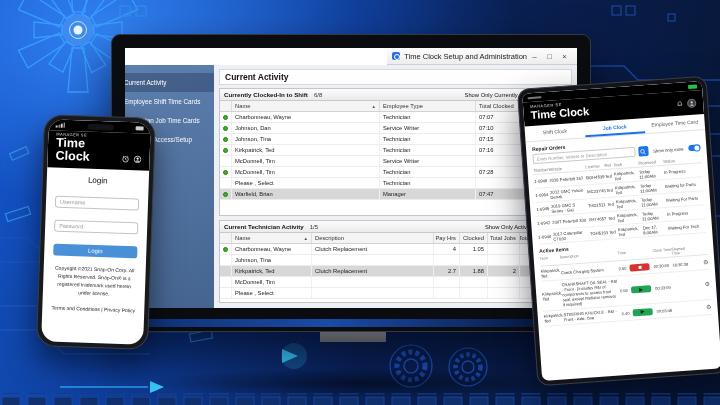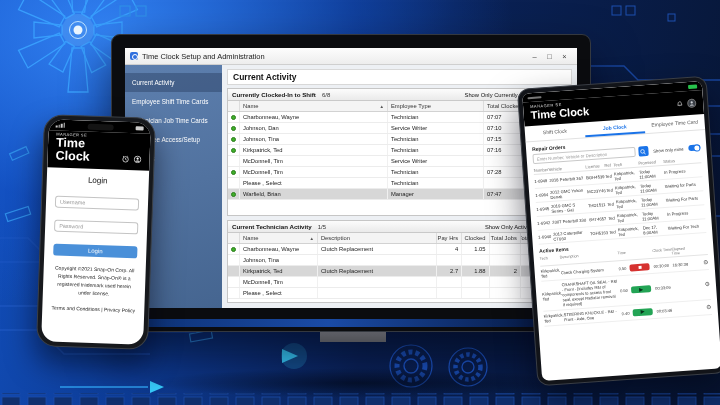--- a/index.html
+++ b/index.html
@@ -19,21 +19,21 @@
     box-shadow:0 22px 45px rgba(2,4,16,.6); }
   .monitor-strip { position:absolute; left:10px; right:10px; bottom:4px; height:8px;
     background:linear-gradient(90deg,#0c2f70,#1a4ba6 45%,#081d4a 90%); border-radius:2px; }
   .monitor-neck { position:absolute; left:320px; top:326px; width:66px; height:16px;
     background:linear-gradient(#dcdcdc,#8a8a8a); z-index:1; }
   .monitor-shadow { position:absolute; left:150px; top:368px; width:420px; height:30px;
     background:radial-gradient(closest-side, rgba(0,2,10,.55), transparent); z-index:1; }
   .monitor-screen { position:absolute; left:13px; top:13px; width:452px; height:260px;
     background:#fff; overflow:hidden; }
 
-  .win { display:flex; flex-direction:column; width:100%; height:100%; }
+  .win { display:flex; flex-direction:column; width:100%; height:100%;align-items:flex-end; }
   .win-tb { height:17px; background:linear-gradient(#fdfdfd,#ededed); border-bottom:1px solid #cfcfcf;
     display:flex; align-items:center; padding:0 5px; font-size:7.5px; color:#222; flex:none; }
   .appico { width:8px; height:8px; background:#2f6fde; border-radius:2px; margin-right:4px; position:relative; flex:none; }
   .appico::after { content:""; position:absolute; left:2px; top:2px; width:4px; height:4px;
     border:1px solid #fff; border-radius:50%; }
   .win-tb .ttl { flex:1; white-space:nowrap; overflow:hidden; }
   .wc { width:15px; text-align:center; font-size:7.5px; color:#444; }
   .win-body { flex:1; display:flex; min-height:0; }
   .sidebar { width:97px; background:linear-gradient(165deg,#5d7fae,#456590); padding-top:8px; flex:none; }
   .sb-item { padding:6px 7px; font-size:6.3px; color:#fff; }

